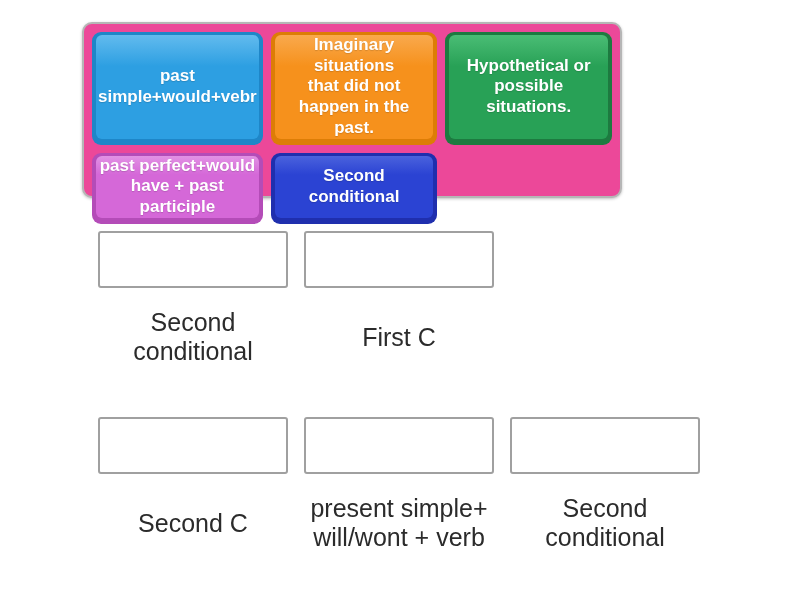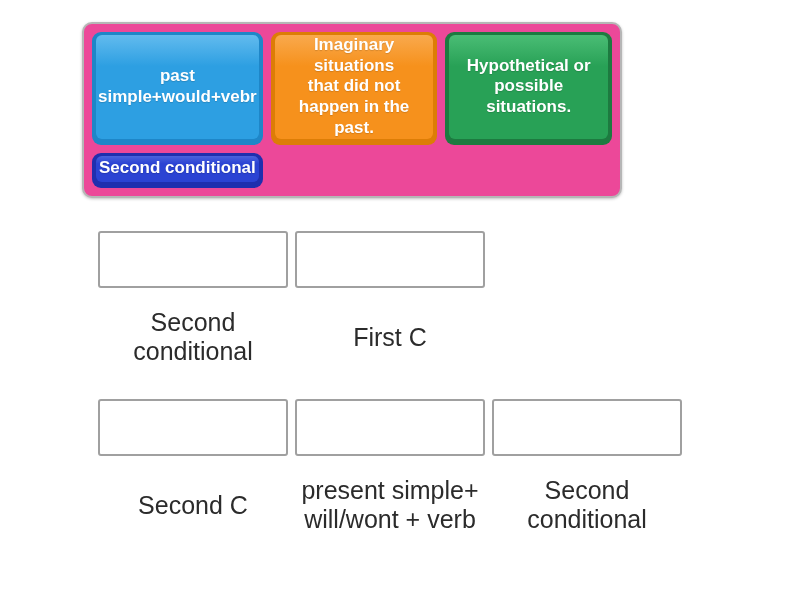--- a/index.html
+++ b/index.html
@@ -28,24 +28,24 @@
     background:linear-gradient(180deg, var(--hi,#aaa) 0%, var(--face,#999) 30%, var(--face,#999) 100%);
     display:flex;align-items:center;justify-content:center;
     text-align:center;color:#ffffff;font-weight:700;
     font-size:17px;line-height:1.22;padding:0 2px;
     text-shadow:0 1px 1px rgba(0,0,0,.15);
   }
   .tile-label{white-space:pre-line;}
   
   .answers{
     position:absolute;left:98px;width:604px;
-    display:grid;grid-template-columns:repeat(3,190px);column-gap:7px;
+    display:grid;grid-template-columns:repeat(3,190px);column-gap:16px;
   }
   .row1{top:231px;}
-  .row2{top:399px;}
+  .row2{top:417px;}
   .answer-cell{display:flex;flex-direction:column;}
   .drop-zone{
     height:57px;box-sizing:border-box;background:#ffffff;
     border:2px solid #a0a0a0;border-radius:3px;
   }
   .slot-label{
     margin-top:16px;min-height:66px;
     display:flex;align-items:center;justify-content:center;
     text-align:center;font-size:25px;line-height:1.15;
     color:#2b2b2b;white-space:pre-line;
@@ -67,20 +67,27 @@
       <div class="tile-face">
         <span class="tile-label">Imaginary situations
 that did not
 happen in the past.</span>
       </div>
     </div>
     <div class="tile" style="--edge: #1d7a40; --face: #28a156; --hi: #4abd75;">
       <div class="tile-face">
         <span class="tile-label">Hypothetical or
 possible situations.</span>
+      </div>
+    </div>
+    <div class="tile" style="--edge: #b44cb8; --face: #d568d8; --hi: #e292e4;">
+      <div class="tile-face">
+        <span class="tile-label">past perfect+would
+have + past
+participle</span>
       </div>
     </div>
     <div class="tile" style="--edge: #1f2fae; --face: #2b43d3; --hi: #4a62dd;">
       <div class="tile-face">
         <span class="tile-label">Second conditional</span>
       </div>
     </div>
   </div>
 
   <div class="answers row1">

